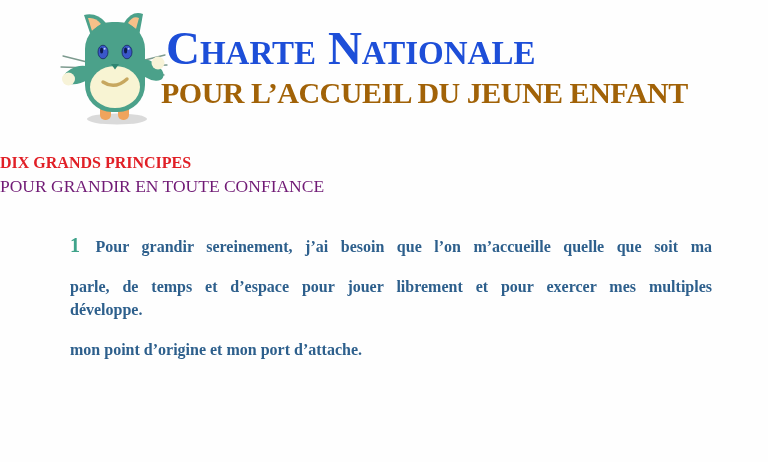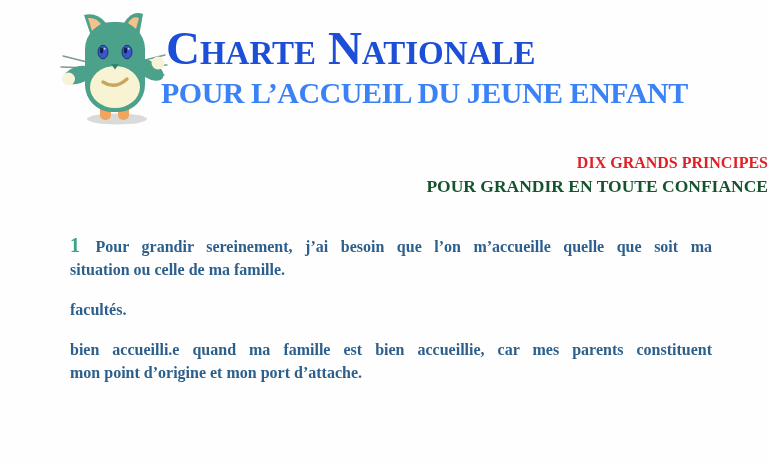--- a/index.html
+++ b/index.html
@@ -40,39 +40,39 @@
     line-height: 53px;
     letter-spacing: 0px;
     color: #1d4ed8;
     padding-left: 5px;
   }
   .title-line2 {
     font-weight: bold;
     font-size: 30px;
     line-height: 35px;
     letter-spacing: -0.5px;
-    color: #3b82f6;
+    color: #a16207;
   }
   
   .subtitle-block {
     margin-top: 23px;
-    text-align: right;
+    text-align: left;
   }
   .subtitle-red {
     font-weight: bold;
     font-size: 16px;
     line-height: 20px;
     color: #e11f26;
   }
   .subtitle-navy {
-    font-weight: bold;
+    font-weight: normal;
     font-size: 17.5px;
     line-height: 23px;
     margin-top: 2px;
-    color: #14532d;
+    color: #701a75;
   }
   
   .content {
     margin: 36px 56px 0 62px;
     width: 650px;
     color: #2d5f8c;
     font-weight: bold;
     font-size: 16px;
   }
   .principle {
@@ -148,24 +148,23 @@
   </header>
 
   <div class="subtitle-block">
     <div class="subtitle-red">DIX GRANDS PRINCIPES</div>
     <div class="subtitle-navy">POUR GRANDIR EN TOUTE CONFIANCE</div>
   </div>
 
   <main class="content">
       <div class="principle">
         <div class="pline"><span class="pnum">1</span> Pour grandir sereinement, j’ai besoin que l’on m’accueille quelle que soit ma</div>
-        <div class="pline last">situation ou celle de ma famille.</div>
       </div>
       <div class="principle">
-        <div class="pline last">facultés.</div>
+        <div class="pline">parle, de temps et d’espace pour jouer librement et pour exercer mes multiples</div>
+        <div class="pline last">développe.</div>
       </div>
       <div class="principle">
-        <div class="pline">bien accueilli.e quand ma famille est bien accueillie, car mes parents constituent</div>
         <div class="pline last">mon point d’origine et mon port d’attache.</div>
       </div>
     </main>
 
 </div>
 
 </body></html>

